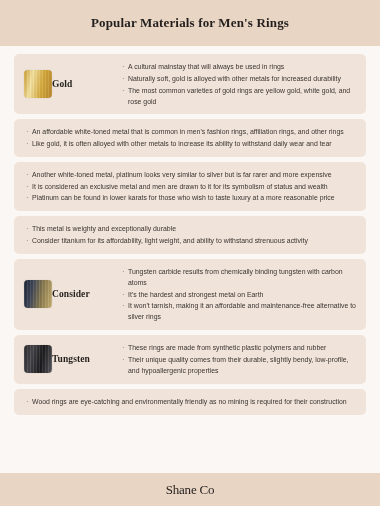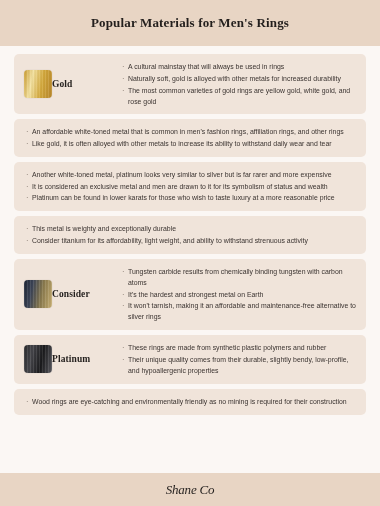--- a/index.html
+++ b/index.html
@@ -104,21 +104,20 @@
   
   .footer{
     background:#e8d5c4;
     height:33px;
     flex:0 0 33px;
     display:flex;align-items:center;justify-content:center;
     margin-top:8px;
   }
   .logo{
     font-family:"Liberation Serif", serif;
-    font-style:italic;
     font-size:13px;
     color:#231f1d;
     letter-spacing:-0.2px;
   }
 </style>
 </head>
 <body>
 
 <div class="page">
 
@@ -209,21 +208,21 @@
             <span class="dot">·</span>
             <span class="btxt">It won't tarnish, making it an affordable and maintenance-free alternative to silver rings</span>
           </div>
         </div>
       </div>
       <div class="row">
         <div class="swatch-wrap">
           <div class="swatch" style="background: linear-gradient(100deg, rgb(43, 43, 45) 0%, rgb(69, 69, 74) 28%, rgb(26, 26, 28) 62%, rgb(90, 90, 96) 100%);">
             <div class="sheen"></div>
           </div>
-          <div class="mat-name">Platinum</div>
+          <div class="mat-name">Tungsten</div>
         </div>
         <div class="bullets">
           <div class="bullet">
             <span class="dot">·</span>
             <span class="btxt">These rings are made from synthetic plastic polymers and rubber</span>
           </div>
           <div class="bullet">
             <span class="dot">·</span>
             <span class="btxt">Their unique quality comes from their durable, slightly bendy, low-profile, and hypoallergenic properties</span>
           </div>

